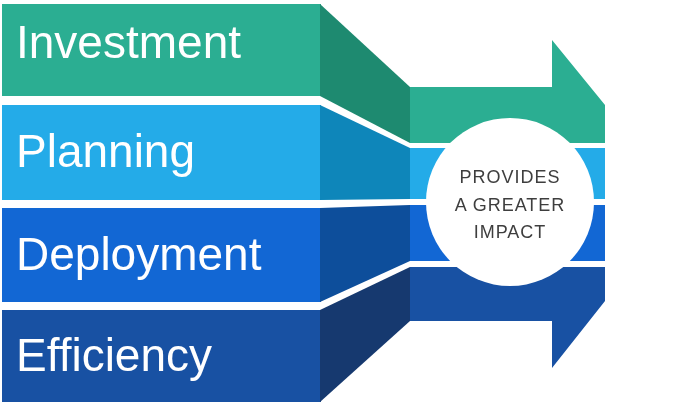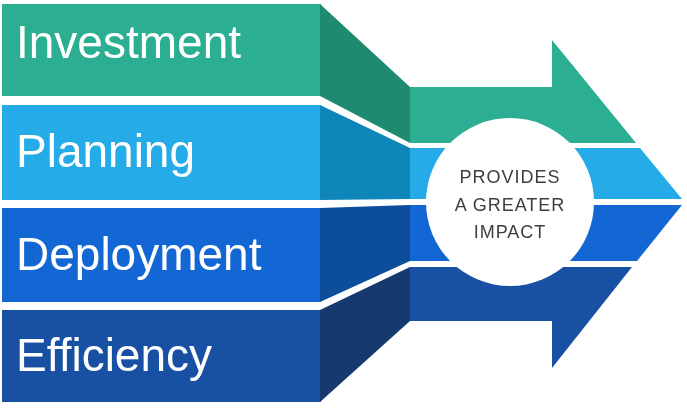--- a/index.html
+++ b/index.html
@@ -1,21 +1,21 @@
 <!DOCTYPE html>
 <html><head>
 <meta charset="utf-8">
 <style>
   html, body {
     margin: 0;
     padding: 0;
     background: #ffffff;
   }
   .stage-wrap {
-    width: 687px;
+    width: 605px;
     height: 408px;
     position: relative;
     background: #ffffff;
     overflow: hidden;
   }
   svg { display: block; }
   .bar-label {
     font-family: "Liberation Sans", sans-serif;
     font-size: 46px;
     font-weight: 300;

